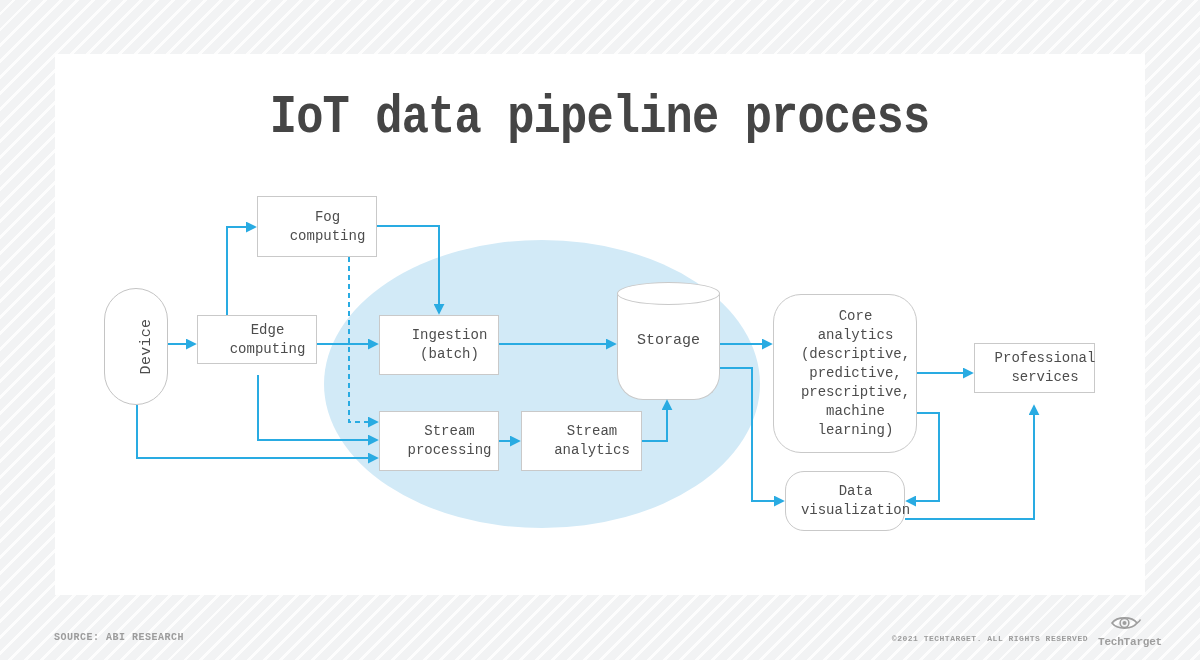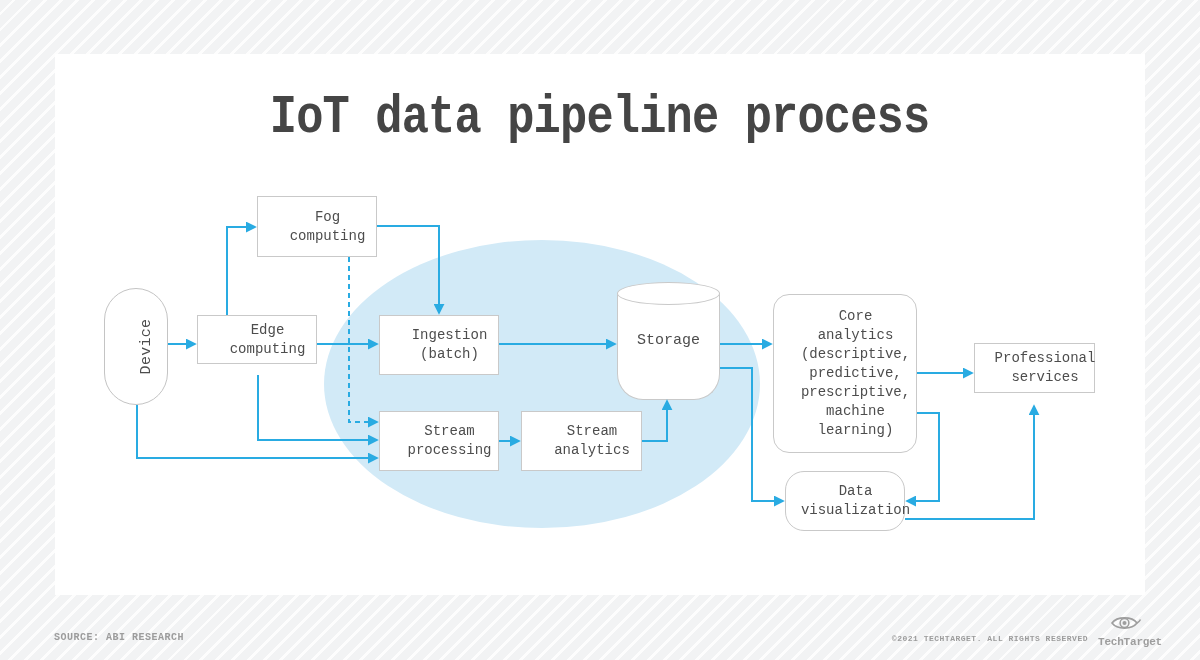--- a/index.html
+++ b/index.html
@@ -33,21 +33,21 @@
     white-space:pre-line;
     padding-left:21px;
   }
   .n-device   { left:104px; top:288px; width:64px;  height:117px; border-radius:32px; border-color:#c4c4c4; }
   .n-device span { transform:rotate(-90deg); white-space:nowrap; font-size:15px; letter-spacing:0.3px; }
   .n-fog      { left:257px; top:196px; width:120px; height:61px; }
   .n-edge     { left:197px; top:315px; width:120px; height:49px; }
   .n-ingest   { left:379px; top:315px; width:120px; height:60px; }
   .n-sproc    { left:379px; top:411px; width:120px; height:60px; }
   .n-sanal    { left:521px; top:411px; width:121px; height:60px; }
-  .n-core     { left:773px; top:294px; width:144px; height:159px; border-radius:16px; }
+  .n-core     { left:773px; top:294px; width:144px; height:159px; border-radius:28px; }
   .n-dviz     { left:785px; top:471px; width:120px; height:60px;border-radius:19px; }
   .n-pserv    { left:974px; top:343px; width:121px; height:50px; }
 
   
   .cyl { position:absolute; left:617px; top:282px; width:103px; height:118px; z-index:20; }
   .cyl-body {
     position:absolute; left:0; top:11px; width:103px; height:107px; box-sizing:border-box;
     background:#fff; border:1px solid #c9c9c9; border-top:none;
     border-radius:0 0 26px 26px;
   }

